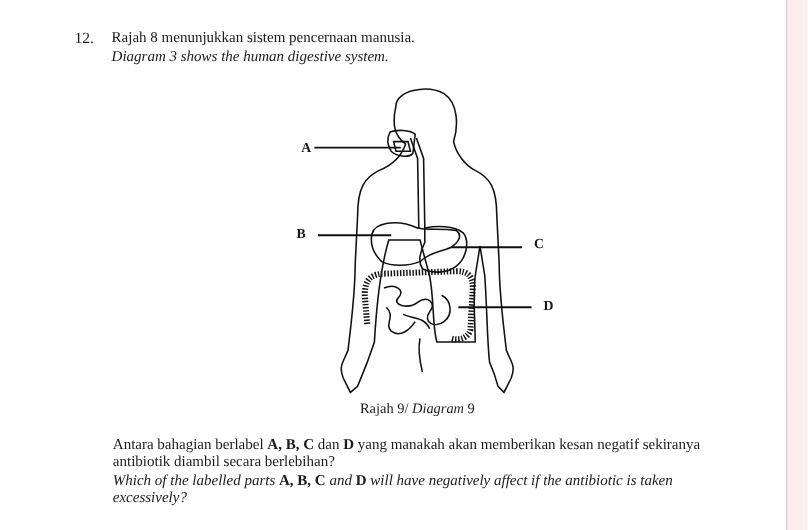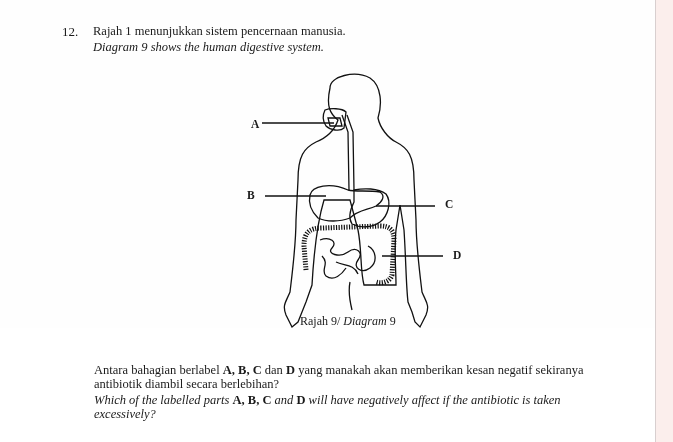--- a/index.html
+++ b/index.html
@@ -14,34 +14,34 @@
   .qnum { position: absolute; left: 62px; top: 24px; font-size: 13px; }
   .line { position: absolute; left: 93px; font-size: 12.5px; white-space: nowrap; }
   .l1 { top: 24px; }
   .l2 { top: 40px; font-style: italic; }
   .diagram { position: absolute; left: 230px; top: 70px; width: 250px; height: 265px; }
   .lbl { position: absolute; font-weight: bold; font-size: 11.5px; }
   .lbl-a { left: 251px; top: 118px; }
   .lbl-b { left: 247px; top: 189px; }
   .lbl-c { left: 445px; top: 198px; }
   .lbl-d { left: 453px; top: 249px; }
-  .caption { position: absolute; left: 300px; top: 314px; font-size: 12px; }
+  .caption { position: absolute; left: 300px; top: 333px; font-size: 12px; }
   .caption i { font-style: italic; }
   .q { position: absolute; left: 94px; font-size: 12.5px; line-height: 14px; width: 520px; }
   .q1 { top: 363px; }
   .q2 { top: 393px; font-style: italic; }
   b { font-weight: bold; font-style: normal; }
 </style>
 </head>
 <body>
 
 <div class="page">
   <span class="qnum">12.</span>
-  <div class="line l1">Rajah 1 menunjukkan sistem pencernaan manusia.</div>
-  <div class="line l2">Diagram 9 shows the human digestive system.</div>
+  <div class="line l1">Rajah 8 menunjukkan sistem pencernaan manusia.</div>
+  <div class="line l2">Diagram 3 shows the human digestive system.</div>
 
   <svg class="diagram" viewBox="0 0 250 265" fill="none" stroke="#111" stroke-width="1.3">
 
     <path d="M100,18 C100,6 125,0 140,8 C152,16 152,35 148,48 C150,58 158,68 166,72 C178,78 184,86 184,110 L186,150 C186,175 190,205 192,222 C196,232 200,235 196,245 L190,257 L185,252 L182,242 L178,232 C176,215 176,190 174,160 L170,135 L166,160 C164,180 166,200 166,215 L134,215 C130,200 132,180 128,160 L120,130 L94,130 C88,150 84,180 82,215 L76,232 L72,242 L68,252 L62,257 L56,245 C52,235 56,232 60,222 C62,205 66,175 66,150 L68,110 C68,86 74,78 86,72 C96,68 104,62 108,50 C100,44 96,36 100,18 Z"></path>
 
     <path d="M112,45 L118,62 L119,120"></path>
     <path d="M117,45 L123,62 L124,120"></path>
 
     <path d="M95,40 C100,38 112,38 116,42 L114,58 C110,62 100,60 96,56 C92,50 93,44 95,40 Z"></path>
     <path d="M98,48 L110,48 L112,56 L100,56 Z"></path>

